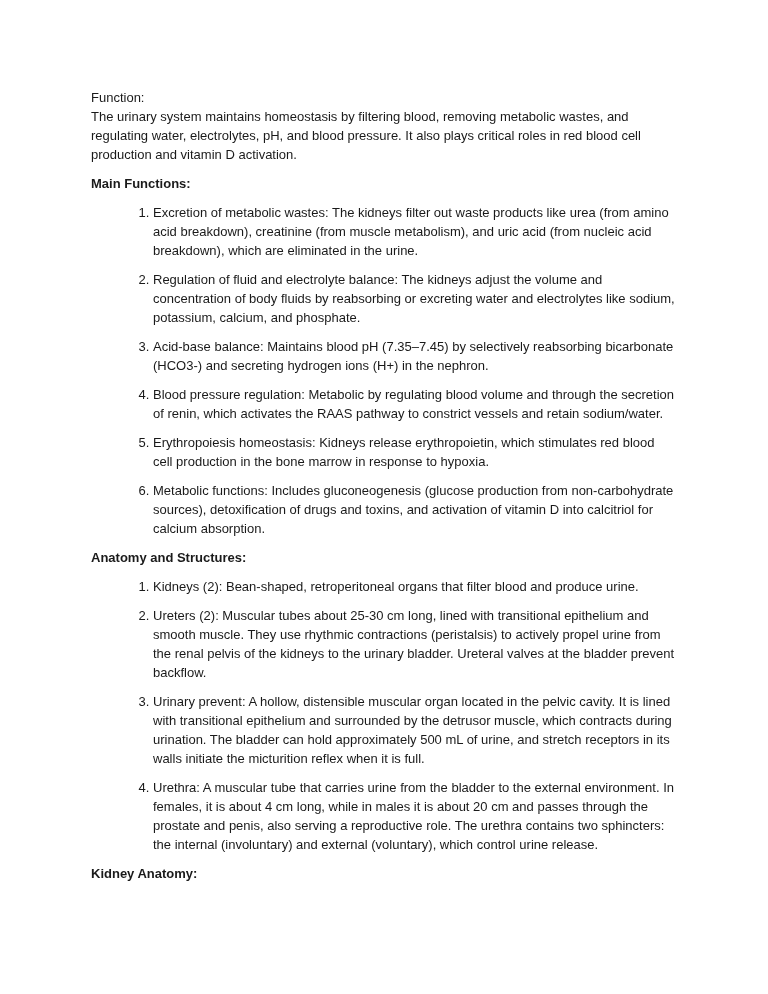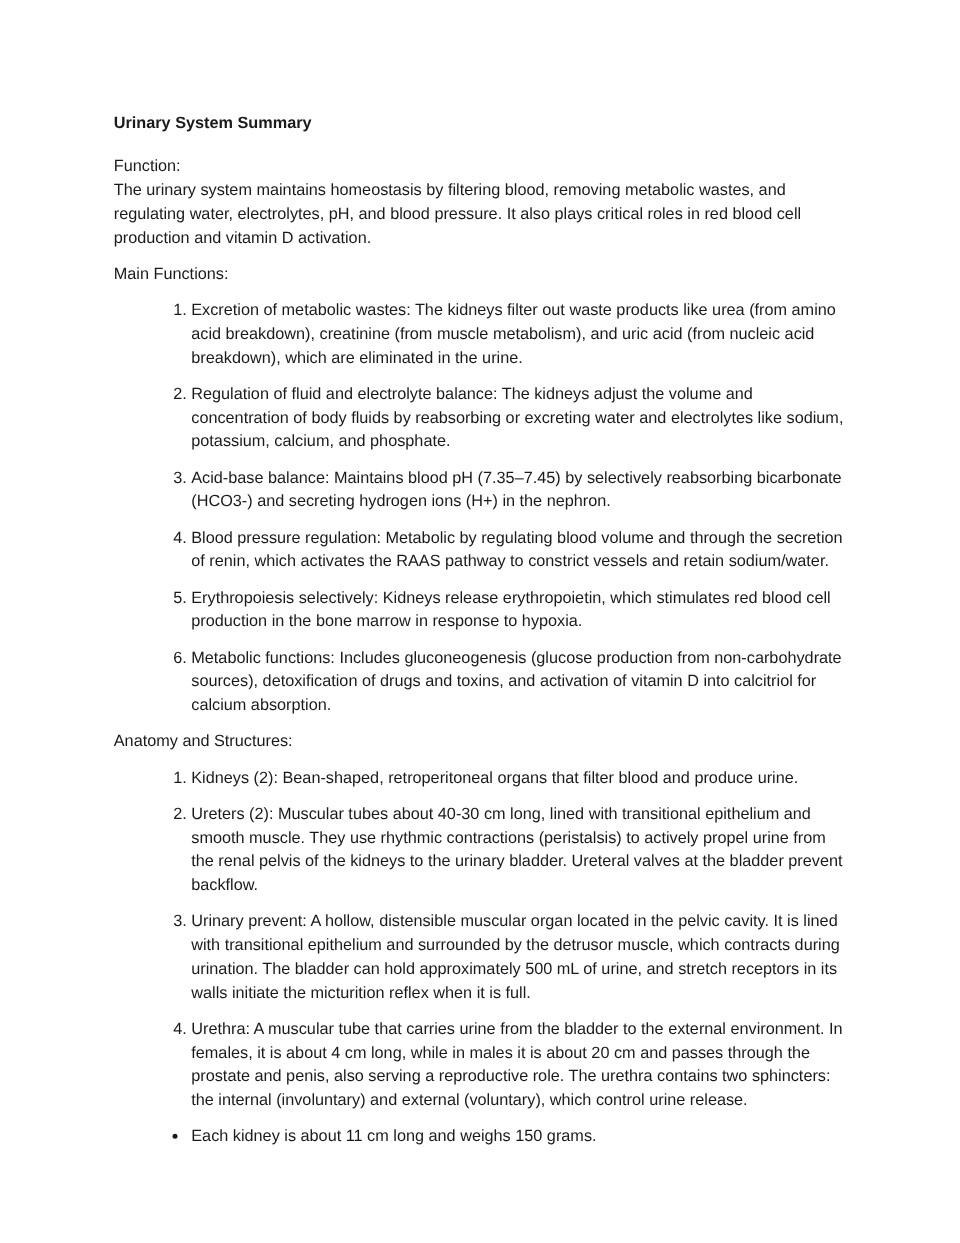--- a/index.html
+++ b/index.html
@@ -24,21 +24,21 @@
     background: #ffffff;
   }
   .title {
     font-weight: bold;
     margin: 0 0 16px 0;
   }
   .para {
     margin: 0 0 10px 0;
   }
   .heading {
-    font-weight: normal;
+    font-weight: bold;
     margin: 0 0 10px 0;
   }
   .b {
     font-weight: normal;
   }
   ol, ul {
     margin: 0 0 0 0;
     padding: 0 0 0 46px;
   }
   ol {
@@ -53,42 +53,39 @@
   }
   ol li::marker {
     font-weight: normal;
   }
 </style>
 </head>
 <body>
 
 <div class="page">
 
-  <p class="title">Urinary System Summary</p>
 
   <p class="para"><span class="b">Function:</span><br><span>The urinary system maintains homeostasis by filtering blood, removing metabolic wastes, and regulating water, electrolytes, pH, and blood pressure. It also plays critical roles in red blood cell production and vitamin D activation.</span></p>
 
   <p class="heading">Main Functions:</p>
 
   <ol>
     <li><span class="b">Excretion of metabolic wastes</span><span>: The kidneys filter out waste products like urea (from amino acid breakdown), creatinine (from muscle metabolism), and uric acid (from nucleic acid breakdown), which are eliminated in the urine.</span></li>
     <li><span class="b">Regulation of fluid and electrolyte balance</span><span>: The kidneys adjust the volume and concentration of body fluids by reabsorbing or excreting water and electrolytes like sodium, potassium, calcium, and phosphate.</span></li>
     <li><span class="b">Acid-base balance</span><span>: Maintains blood pH (7.35–7.45) by selectively reabsorbing bicarbonate (HCO3-) and secreting hydrogen ions (H+) in the nephron.</span></li>
     <li><span class="b">Blood pressure regulation</span><span>: Metabolic by regulating blood volume and through the secretion of renin, which activates the RAAS pathway to constrict vessels and retain sodium/water.</span></li>
-    <li><span class="b">Erythropoiesis selectively</span><span>: Kidneys release erythropoietin, which stimulates red blood cell production in the bone marrow in response to hypoxia.</span></li>
+    <li><span class="b">Erythropoiesis homeostasis</span><span>: Kidneys release erythropoietin, which stimulates red blood cell production in the bone marrow in response to hypoxia.</span></li>
     <li><span class="b">Metabolic functions</span><span>: Includes gluconeogenesis (glucose production from non-carbohydrate sources), detoxification of drugs and toxins, and activation of vitamin D into calcitriol for calcium absorption.</span></li>
   </ol>
 
   <p class="heading">Anatomy and Structures:</p>
 
   <ol>
     <li><span class="b">Kidneys (2)</span><span>: Bean-shaped, retroperitoneal organs that filter blood and produce urine.</span></li>
-    <li><span class="b">Ureters (2)</span><span>: Muscular tubes about 40-30 cm long, lined with transitional epithelium and smooth muscle. They use rhythmic contractions (peristalsis) to actively propel urine from the renal pelvis of the kidneys to the urinary bladder. Ureteral valves at the bladder prevent backflow.</span></li>
+    <li><span class="b">Ureters (2)</span><span>: Muscular tubes about 25-30 cm long, lined with transitional epithelium and smooth muscle. They use rhythmic contractions (peristalsis) to actively propel urine from the renal pelvis of the kidneys to the urinary bladder. Ureteral valves at the bladder prevent backflow.</span></li>
     <li><span class="b">Urinary prevent</span><span>: A hollow, distensible muscular organ located in the pelvic cavity. It is lined with transitional epithelium and surrounded by the detrusor muscle, which contracts during urination. The bladder can hold approximately 500 mL of urine, and stretch receptors in its walls initiate the micturition reflex when it is full.</span></li>
     <li><span class="b">Urethra</span><span>: A muscular tube that carries urine from the bladder to the external environment. In females, it is about 4 cm long, while in males it is about 20 cm and passes through the prostate and penis, also serving a reproductive role. The urethra contains two sphincters: the internal (involuntary) and external (voluntary), which control urine release.</span></li>
   </ol>
 
+  <p class="heading">Kidney Anatomy:</p>
 
-  <ul>
-    <li><span>Each kidney is about 11 cm long and weighs 150 grams.</span></li>
-  </ul>
 
 </div>
 
 </body></html>

